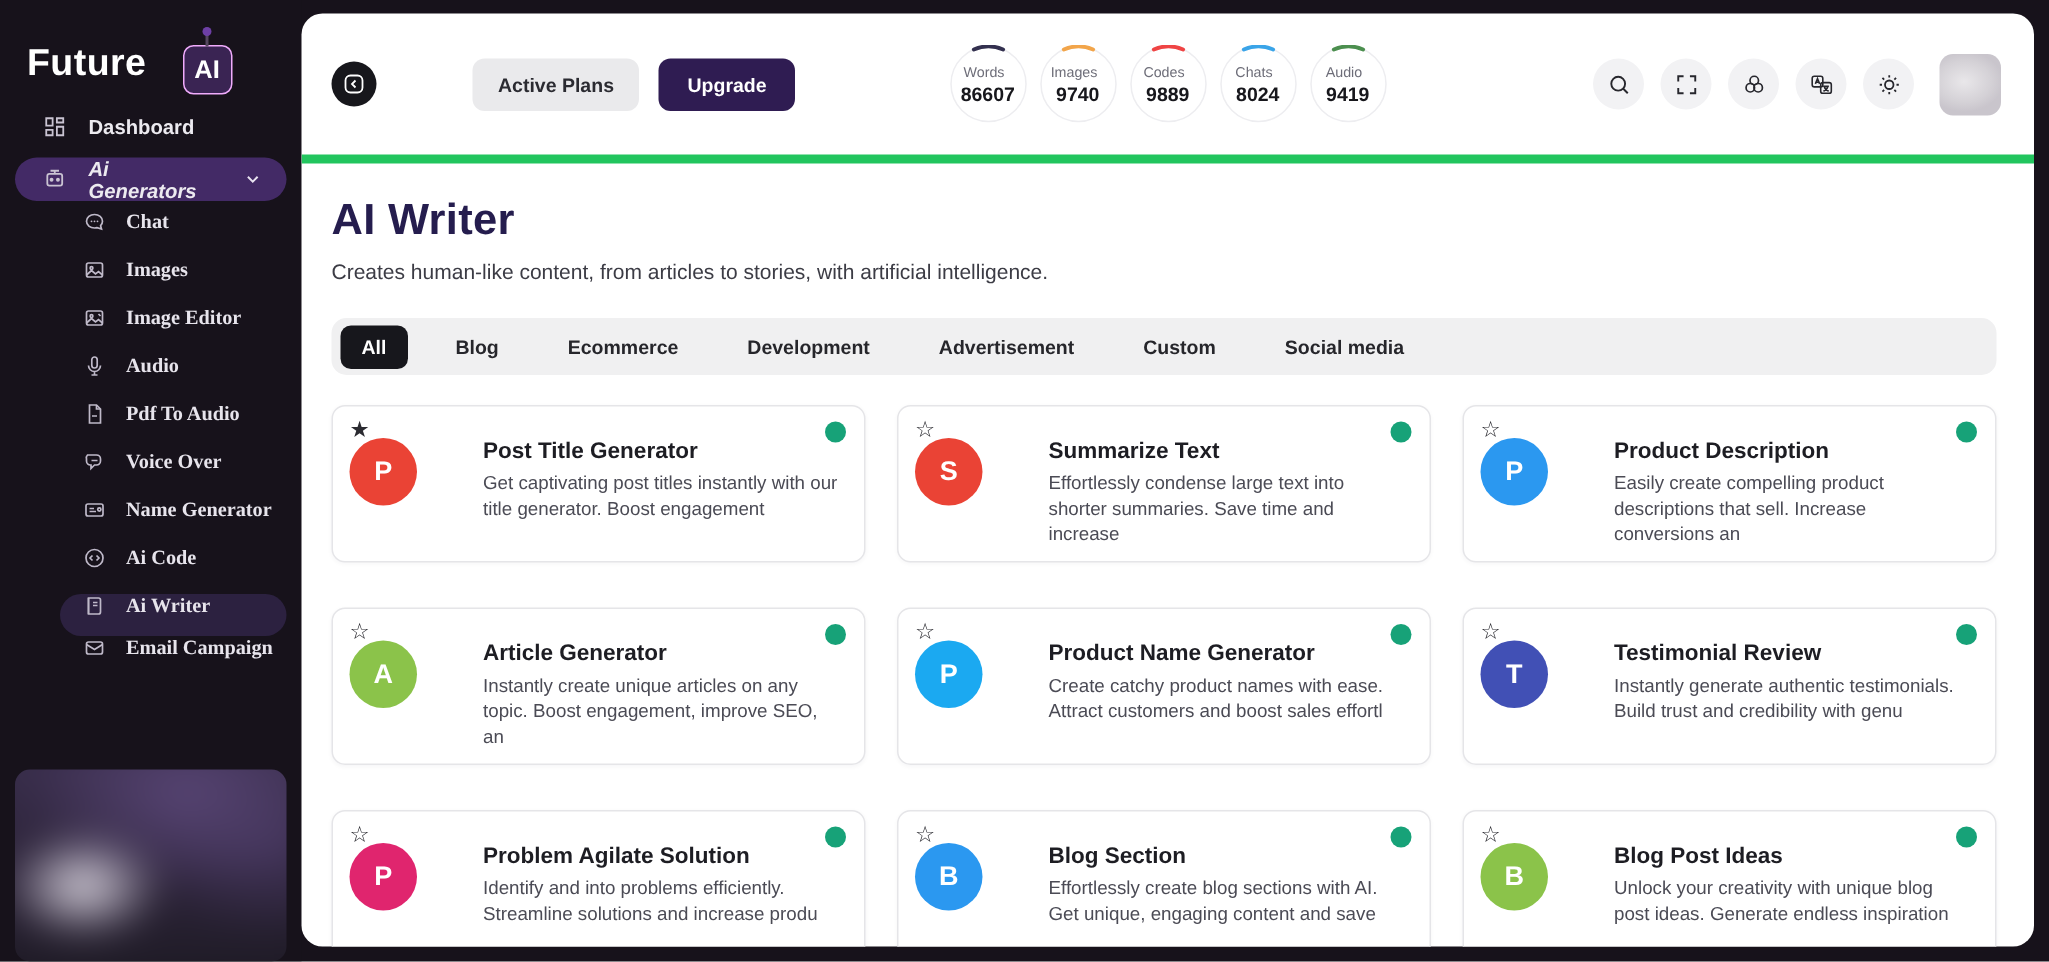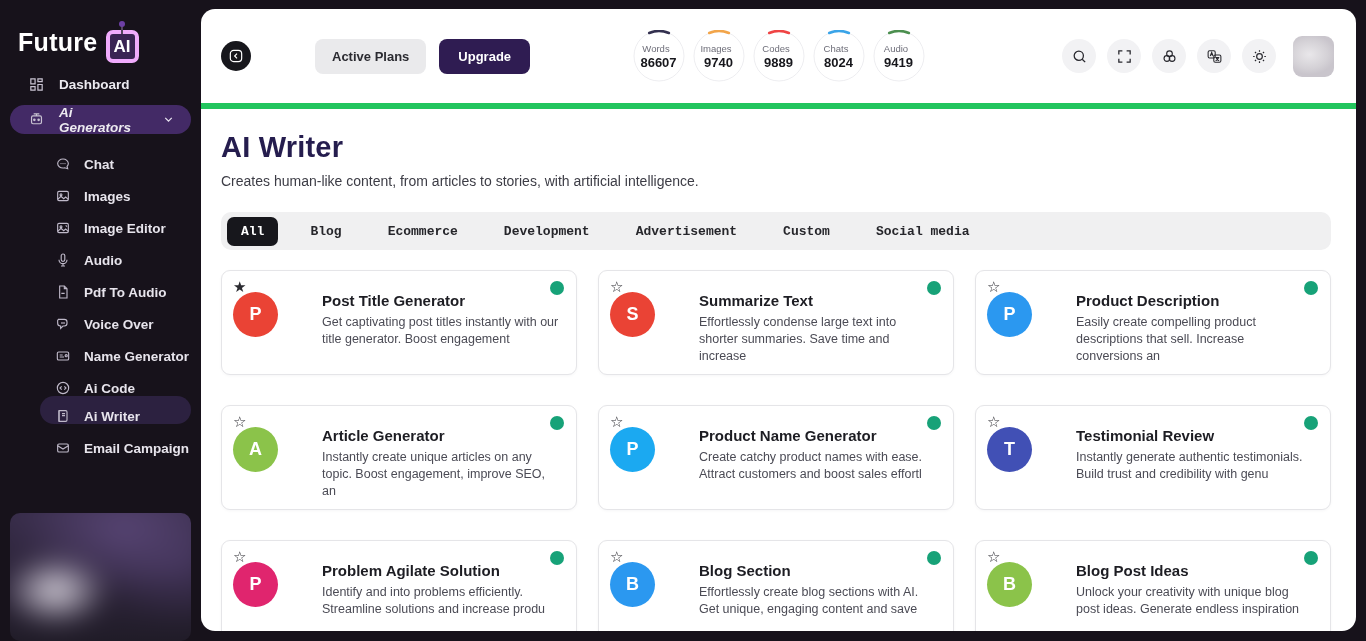--- a/index.html
+++ b/index.html
@@ -1,32 +1,32 @@
 <!DOCTYPE html>
 <html><head>
 <meta charset="utf-8">
 <style>
   * { margin:0; padding:0; box-sizing:border-box; }
   html,body { width:1366px; height:641px; overflow:hidden; }
   body { background:#17121b; font-family:"Liberation Sans", sans-serif; position:relative; }
 
   
   .sidebar { position:absolute; left:0; top:0; width:201px; height:641px; background:#17121b; color:#e9e6ee; }
-  .logo { display:flex; align-items:center; gap:8px; padding:22px 0 0 18px; }
+  .logo { display:flex; align-items:center; gap:24px; padding:22px 0 0 18px; }
   .logo-text { color:#ffffff; font-size:25px; font-weight:700; letter-spacing:.3px; }
-  .logo-badge { position:relative; width:33px; height:33px; background:#3a2453; border:4px solid #f0abfc; border-radius:7px; display:flex; align-items:center; justify-content:center; color:#fff; font-weight:700; font-size:17px; margin-top:8px; }
+  .logo-badge { position:relative; width:33px; height:33px; background:#3a2453; border:1px solid #f0abfc; border-radius:7px; display:flex; align-items:center; justify-content:center; color:#fff; font-weight:700; font-size:17px; margin-top:8px; }
   .logo-badge::before { content:""; position:absolute; top:-8px; left:50%; width:2px; height:8px; background:#55465f; transform:translateX(-50%); }
   .logo-badge::after { content:""; position:absolute; top:-13px; left:50%; width:6px; height:6px; border-radius:50%; background:#6d3fa5; transform:translateX(-50%); }
   .section-label { padding:26px 0 4px 18px; font-size:13.5px; font-weight:700; color:#ffffff; }
   .nav { margin-top:6px; }
   .nav-item { display:flex; align-items:center; gap:14px; height:30px; padding-left:28px; font-size:13.5px; font-weight:700; color:#eceaf0; cursor:pointer; }
   .nav-item .ico { width:17px; height:17px; color:#c9c3d2; flex:0 0 auto; display:flex; }
   .nav-item.pill { background:#432a66; border-radius:18px; margin:6px 10px; height:29px; padding-left:18px;font-style:italic; }
   .nav-item.pill .chev { margin-left:auto; margin-right:16px; width:13px; height:13px; color:#e7e2ef; display:flex; }
-  .sub-item { display:flex; align-items:flex-end; gap:13px; height:32px; padding-left:55px; font-size:13.5px; font-weight:700; color:#e7e4ec; cursor:pointer; }
+  .sub-item { display:flex; align-items:flex-start; gap:13px; height:32px; padding-left:55px; font-size:13.5px; font-weight:700; color:#e7e4ec; cursor:pointer;font-family:Liberation Serif, serif; }
   .sub-item .ico { width:16px; height:16px; color:#bfb9c9; flex:0 0 auto; display:flex; }
   .sub-item.active { background:#2c2140; border-radius:16px; margin:0 10px 0 40px; padding-left:15px; height:28px; }
   .ico svg { width:100%; height:100%; }
   .promo { position:absolute; left:10px; right:10px; bottom:0; height:128px; border-radius:10px; overflow:hidden; }
   .promo-blur { position:absolute; inset:-22px;
     background:
       radial-gradient(70px 48px at 30% 58%, rgba(225,220,230,.95), rgba(160,150,175,.30) 60%, transparent 78%),
       radial-gradient(150px 90px at 60% 22%, rgba(92,72,122,.85), transparent 72%),
       radial-gradient(130px 85px at 85% 42%, rgba(72,56,98,.75), transparent 72%),
       linear-gradient(180deg, #3c3050 0%, #2b2337 55%, #1c1922 100%);
@@ -46,21 +46,21 @@
   .stat .stat-value { position:absolute; top:25px; left:0; right:0; text-align:center; font-size:13px; font-weight:700; color:#17171c; }
   .top-icons { margin-left:auto; display:flex; align-items:center; gap:11px; }
   .icon-btn { width:34px; height:34px; border-radius:50%; background:#f2f2f4; display:flex; align-items:center; justify-content:center; cursor:pointer; }
   .icon-btn svg { width:17px; height:17px; color:#27272d; }
   .avatar { width:41px; height:41px; border-radius:9px; margin-left:6px; cursor:pointer;
     background: radial-gradient(26px 20px at 40% 45%, #e9e7ea, #d4d1d6 70%, #c9c5cc 100%); filter:blur(.5px); }
 
   .content { padding:22px 25px 0 20px; }
   .page-title { font-size:29px; font-weight:800; color:#251d4e; letter-spacing:.2px; }
   .page-subtitle { margin-top:9px; font-size:14px; color:#3c3c45; }
-  .tabbar { margin-top:23px; background:#f0f0f1; border-radius:10px; height:38px; display:flex; align-items:center; padding:0 6px;font-family:Liberation Mono, monospace; }
+  .tabbar { margin-top:23px; background:#f0f0f1; border-radius:10px; height:38px; display:flex; align-items:center; padding:0 6px; }
   .tab { font-size:13px; font-weight:700; color:#26262b; padding:7px 14px; margin-right:18px; border-radius:7px; cursor:pointer; white-space:nowrap; }
   .tab.active { background:#17171c; color:#ffffff; }
 
   .grid { margin-top:20px; display:grid; grid-template-columns:repeat(3,1fr); column-gap:21px; row-gap:30px; }
   .card { position:relative; background:#fff; border:1px solid #e5e5e8; border-radius:9px; height:105px; box-shadow:0 1px 3px rgba(20,20,40,.04); cursor:pointer; }
   .card-star { position:absolute; top:5px; left:11px; font-size:15px; color:#2b2b31; line-height:1.4; cursor:pointer; }
   .card-dot { position:absolute; top:10px; right:12px; width:14px; height:14px; border-radius:50%; }
   .card-avatar { position:absolute; top:21px; left:11px; width:45px; height:45px; border-radius:50%; color:#fff; font-weight:700; font-size:18px; display:flex; align-items:center; justify-content:center; }
   .card-body { margin-left:100px; margin-right:16px; padding-top:21px; }
   .card-title { font-size:15px; font-weight:800; color:#1d1d23; }

